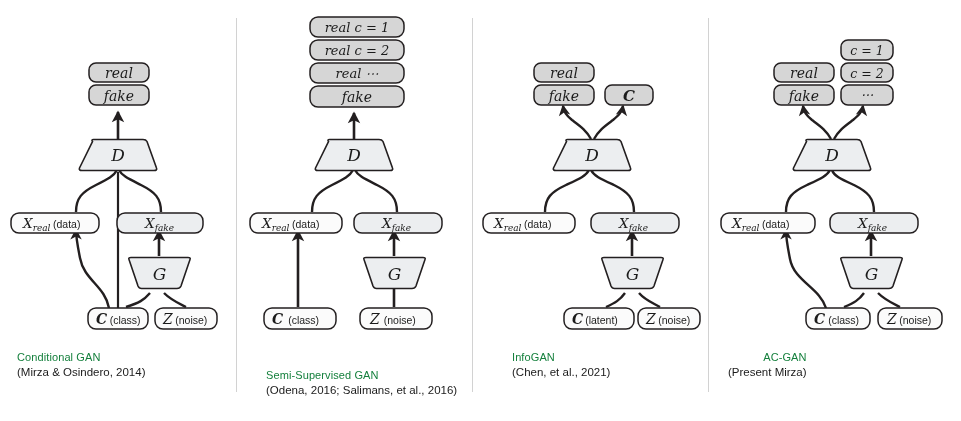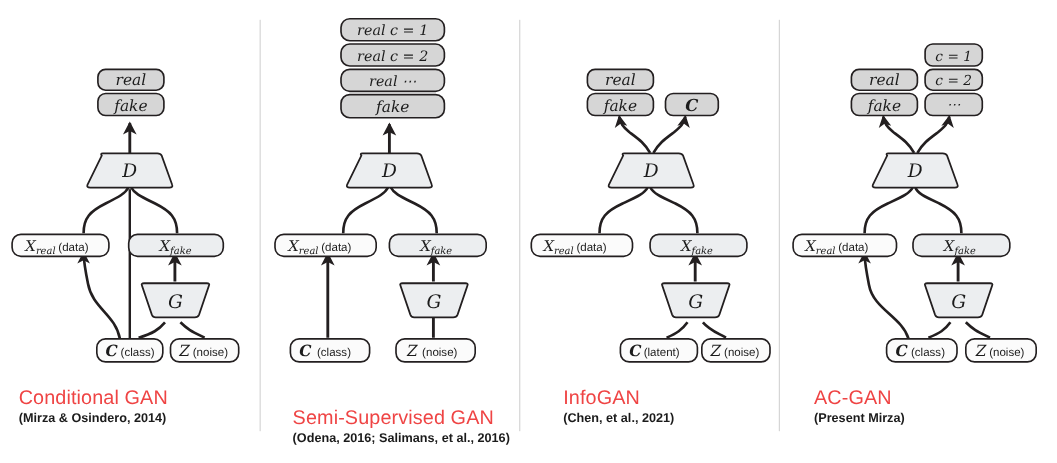--- a/index.html
+++ b/index.html
@@ -7,25 +7,25 @@
     width:961px;height:421px;
     background:#ffffff;
     font-family:"Liberation Sans", sans-serif;
     overflow:hidden;
   }
   #root{position:relative;width:961px;height:421px;}
   .panel{position:absolute;top:0;height:421px;}
   .divider{position:absolute;top:18px;width:1px;height:374px;background:#d2d2d2;}
   .caption{position:absolute;left:0;}
   .cap-title{
-    font-size:18px;color:#ef4444;font-weight:400;
+    font-size:11px;color:#15803d;font-weight:400;
     letter-spacing:0.1px;white-space:nowrap;
   }
   .cap-sub{
-    font-size:11.5px;color:#1b1b1b;font-weight:700;
+    font-size:11.5px;color:#1b1b1b;font-weight:400;
     margin-top:3px;white-space:nowrap;
   }
   svg{display:block;}
   text{ -webkit-font-smoothing:antialiased; }
   .mathlbl{font-family:"DejaVu Serif", serif;font-style:italic;}
   .mathbold{font-family:"DejaVu Serif", serif;font-style:italic;font-weight:bold;}
   .plainlbl{font-family:"Liberation Sans", sans-serif;font-style:normal;}
 </style>
 </head>
 <body>
@@ -287,19 +287,19 @@
       <text x="106" y="324" font-size="14" fill="#1b1b1b">
         <tspan class="mathbold">C</tspan><tspan class="plainlbl" font-size="10.5" dx="3">(class)</tspan>
       </text>
 
       <rect x="170" y="308" width="64" height="21" rx="8" ry="8" fill="#fbfbfb" stroke="#231f20" stroke-width="1.5"></rect>
       <text x="179" y="324" font-size="14" fill="#1b1b1b">
         <tspan class="mathlbl">Z</tspan><tspan class="plainlbl" font-size="10.5" dx="2.5">(noise)</tspan>
       </text>
     </svg>
 
-    <div class="caption" style="left:32px;top:351px;">
+    <div class="caption" style="left:20px;top:351px;text-align:right;">
       <div class="cap-title">AC-GAN</div>
       <div class="cap-sub">(Present Mirza)</div>
     </div>
   </div>
 
 </div>
 
 </body></html>

